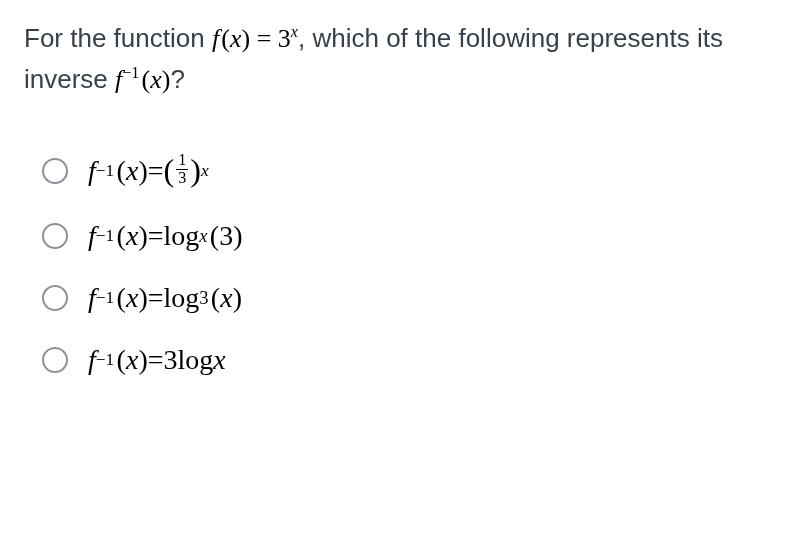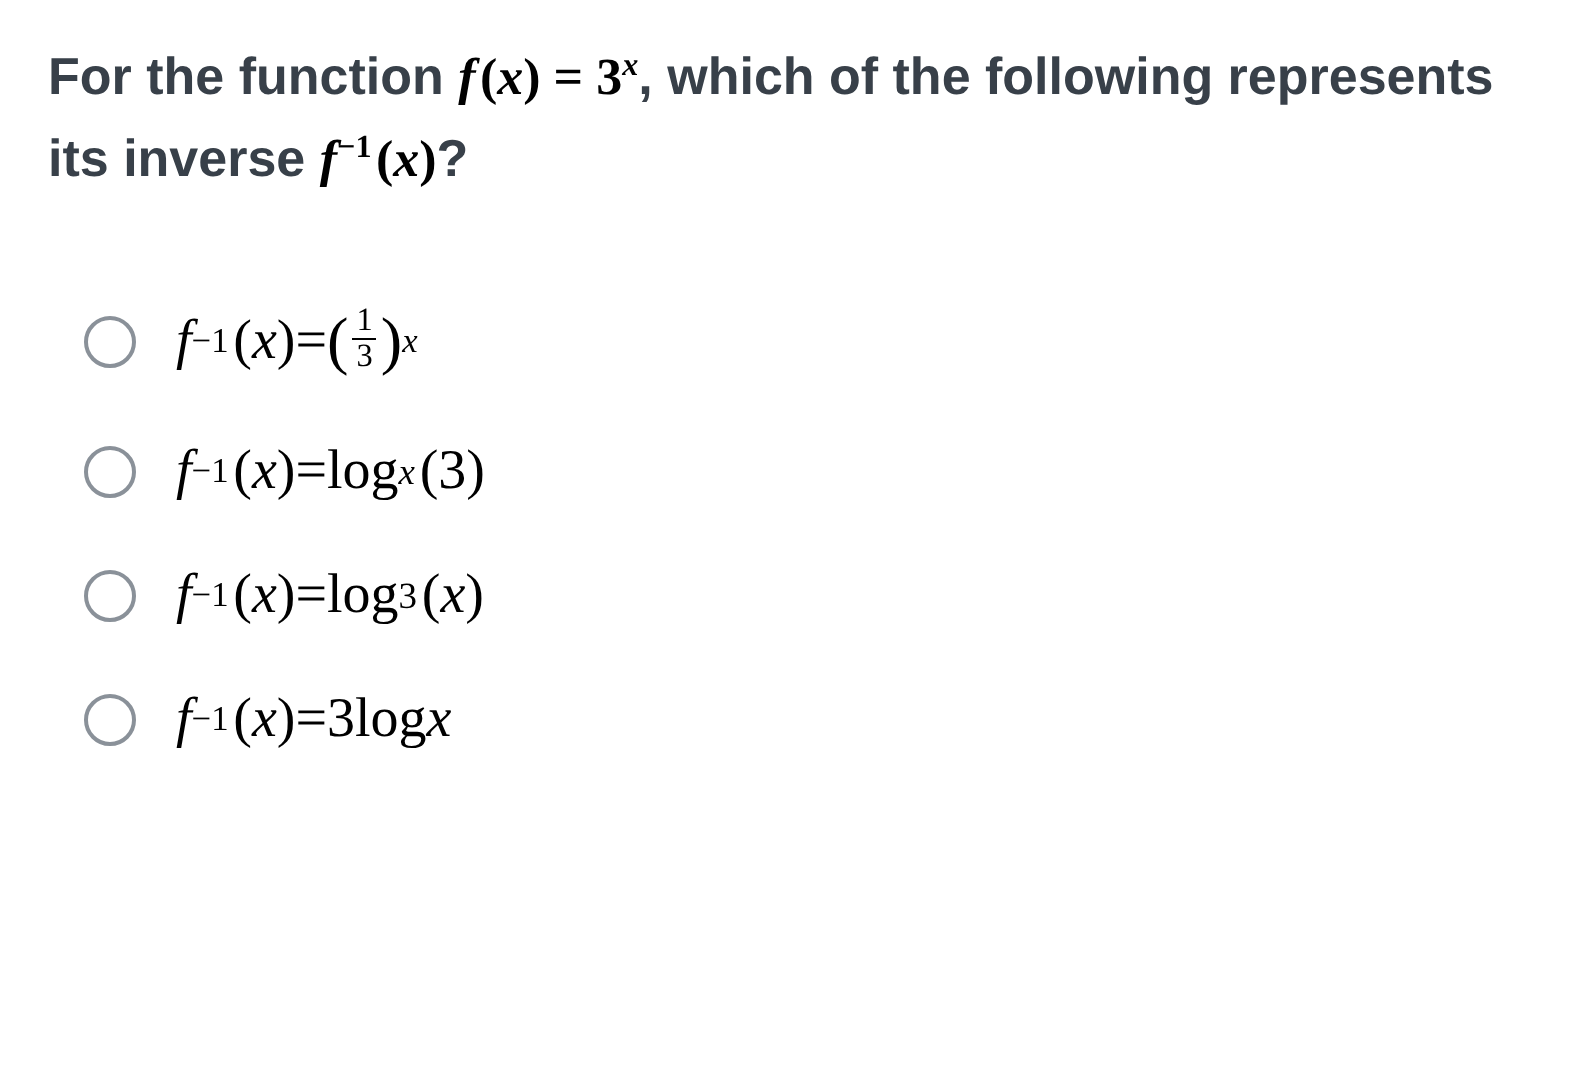--- a/index.html
+++ b/index.html
@@ -13,21 +13,20 @@
       background: #ffffff;
       font-family: 'Segoe UI', Arial, sans-serif;
       padding: 18px 24px;
       color: #384049;
     }
     .question {
       font-size: 26px;
       line-height: 1.55;
       color: #384049;
       margin-bottom: 52px;
-      font-weight: bold;
     }
     .options {
       padding-left: 18px;
     }
     .option {
       display: flex;
       align-items: center;
       margin-bottom: 30px;
     }
     .radio {

